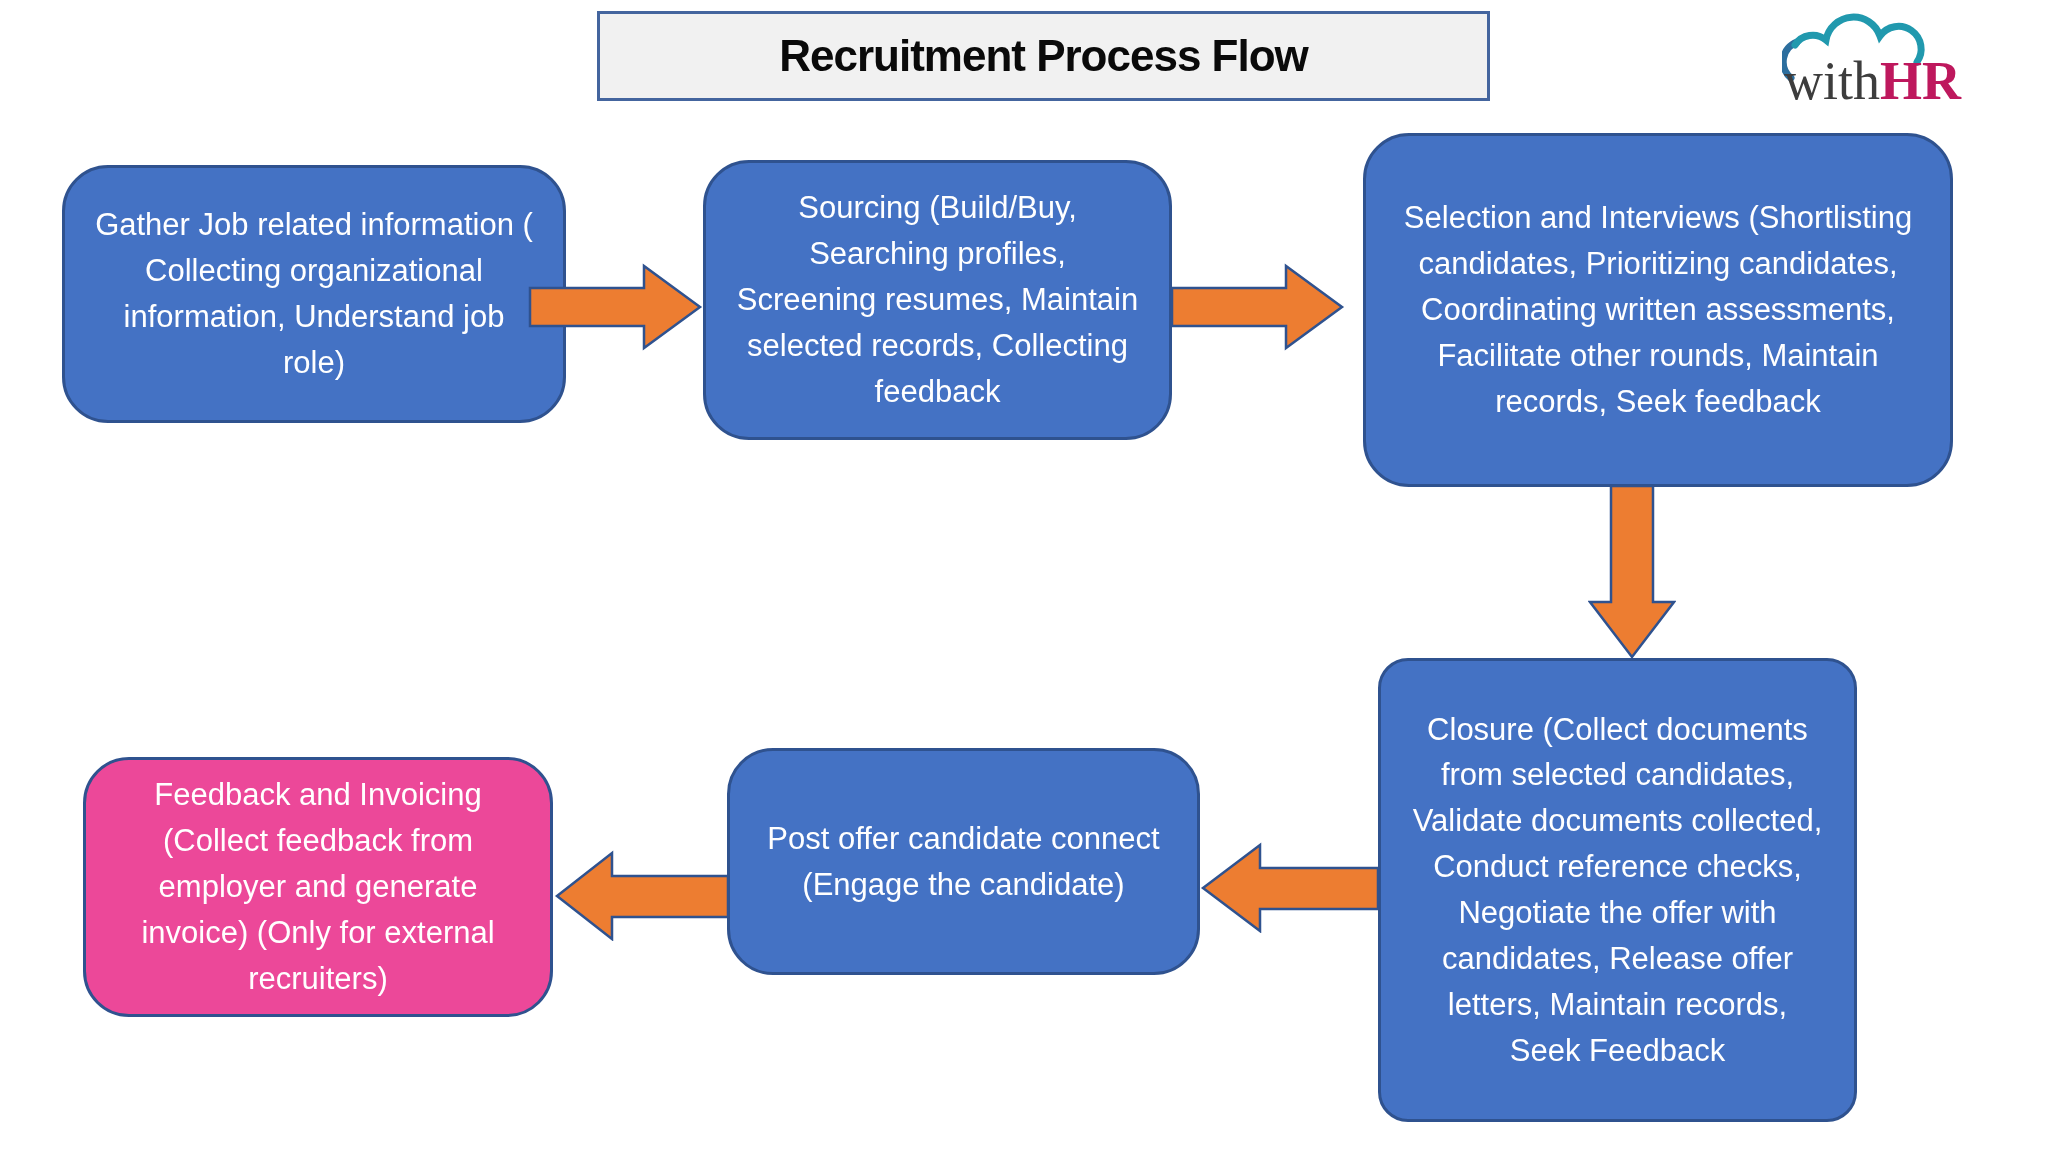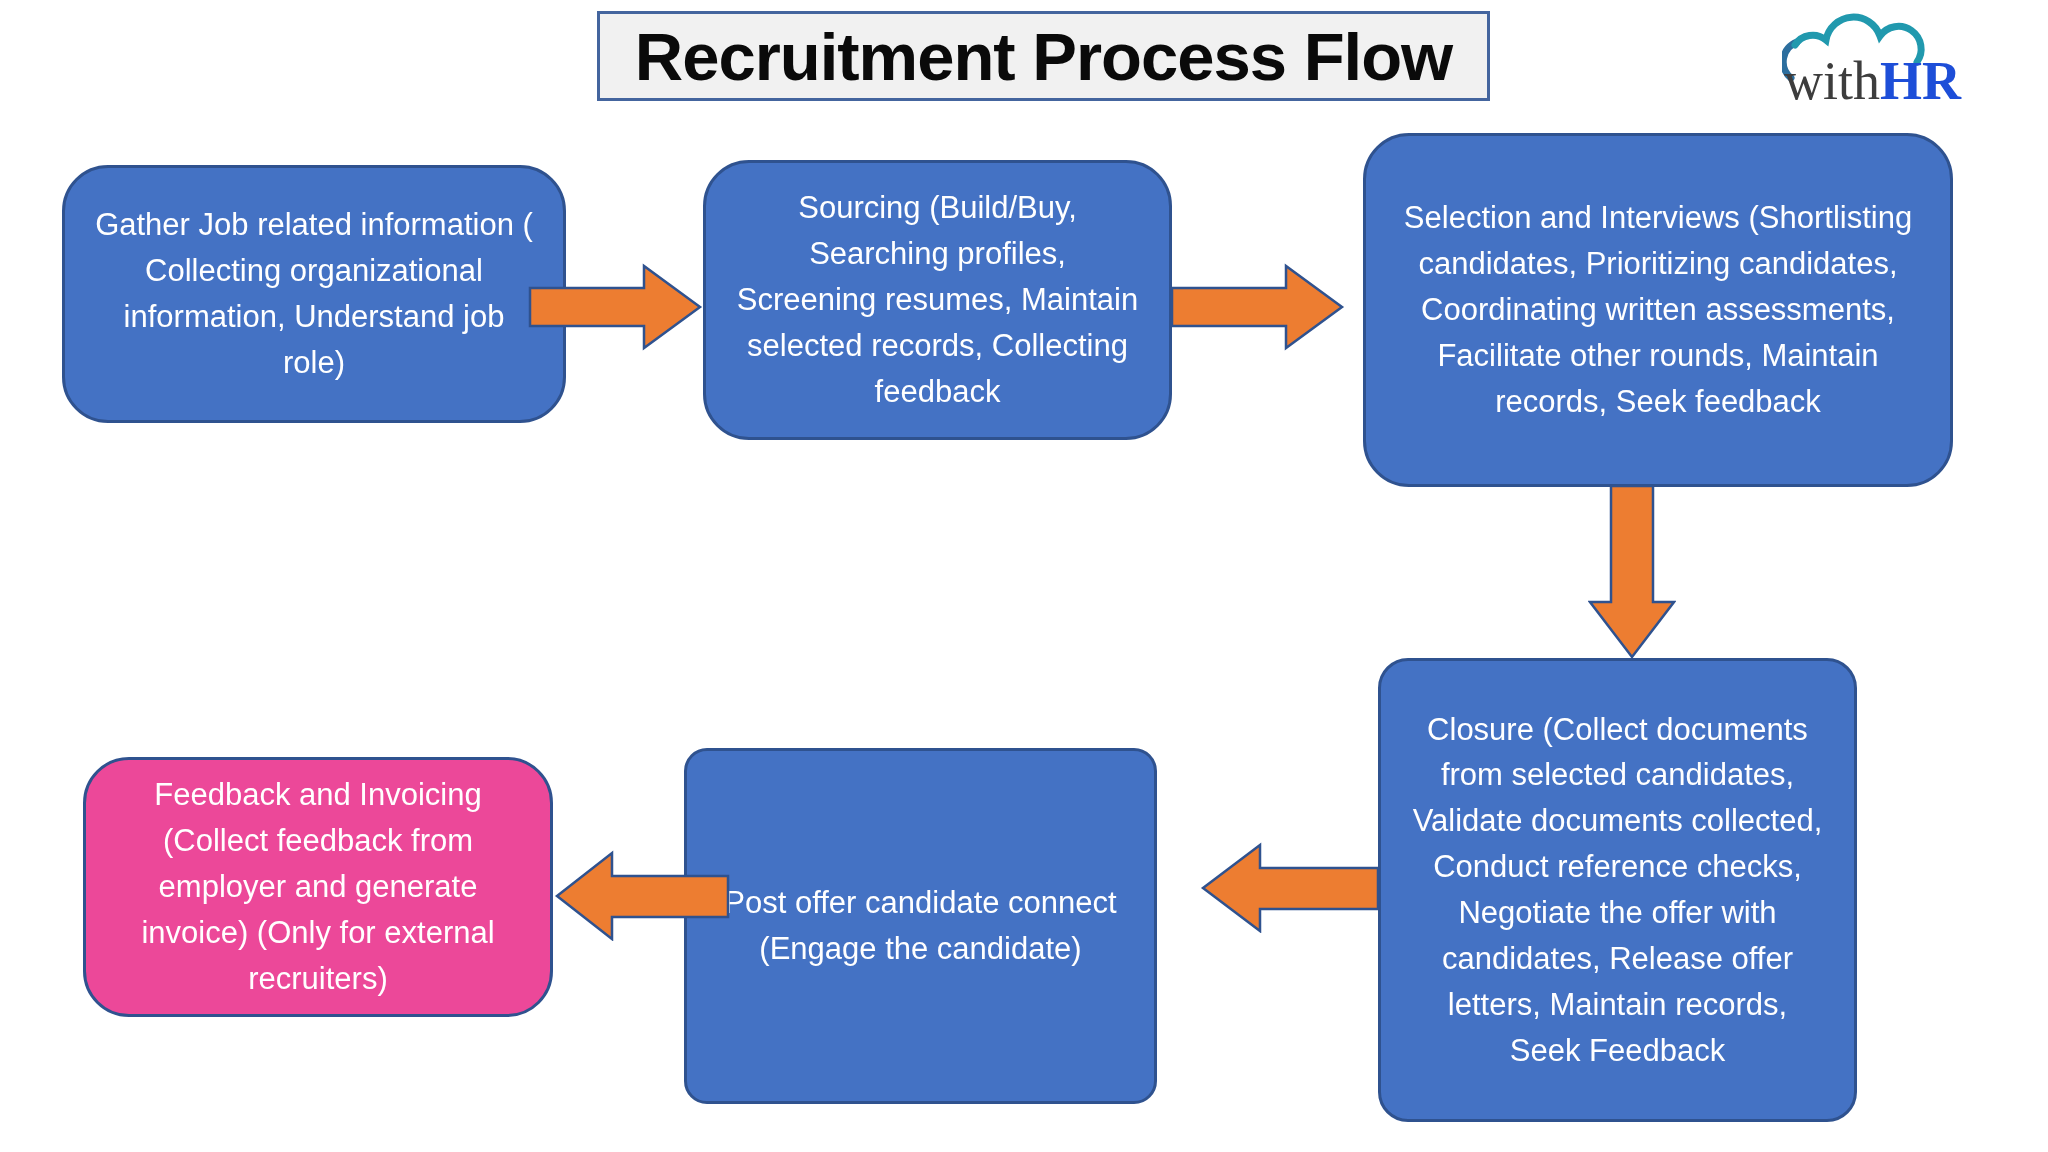--- a/index.html
+++ b/index.html
@@ -4,51 +4,51 @@
 <style>
   html,body{margin:0;padding:0;background:#ffffff;}
   .canvas{
     position:relative;width:2048px;height:1152px;background:#ffffff;
     font-family:"Liberation Sans","DejaVu Sans",sans-serif;overflow:hidden;
   }
   .title-box{
     position:absolute;left:597px;top:11px;width:893px;height:90px;
     background:#F1F1F1;border:3px solid #44659E;box-sizing:border-box;
     display:flex;align-items:center;justify-content:center;
-    font-size:67px;font-weight:bold;letter-spacing:-1px;color:#0a0a0a;
+    font-size:44px;font-weight:bold;letter-spacing:-1px;color:#0a0a0a;
   }
   .node{
     position:absolute;box-sizing:border-box;
     background:#4472C4;border:3px solid #2F528F;border-radius:46px;
     color:#ffffff;font-size:31px;line-height:1.48;text-align:center;
     display:flex;align-items:center;justify-content:center;
     padding:8px 30px;
   }
   .node.terminal{background:#ec4899;}
   #node-gather   {left:62px;  top:165px; width:504px; height:258px;}
   #node-sourcing {left:703px; top:160px; width:469px; height:280px;}
   #node-selection{left:1363px;top:133px; width:590px; height:354px;}
   #node-closure  {left:1378px;top:658px; width:479px; height:464px;border-radius:30px;}
-  #node-postoffer{left:684px; top:748px; width:473px; height:356px;border-radius:23px;}
+  #node-postoffer{left:727px; top:748px; width:473px; height:227px;}
   #node-feedback {left:83px;  top:757px; width:470px; height:260px;}
   .arrow{position:absolute;}
   #arrow-1{left:528px; top:263px;}
   #arrow-2{left:1170px;top:263px;}
   #arrow-3{left:1588px;top:484px;}
   #arrow-4{left:1200px;top:841px;}
   #arrow-5{left:554px; top:849px;}
   .logo{position:absolute;left:1778px;top:6px;width:268px;height:122px;}
   .logo-cloud{position:absolute;left:4px;top:6px;}
   .logo-text{
     position:absolute;left:6px;top:44px;width:262px;
     font-family:"Liberation Serif","DejaVu Serif",serif;
     font-size:54px;white-space:nowrap;
   }
   .logo-text .prefix{color:#3D3D3D;}
-  .logo-text .suffix{color:#1d4ed8;font-weight:bold;}
+  .logo-text .suffix{color:#be185d;font-weight:bold;}
 </style>
 </head>
 <body>
 
 <div class="canvas">
 
   <div class="title-box">
     <span>Recruitment Process Flow</span>
   </div>
 

